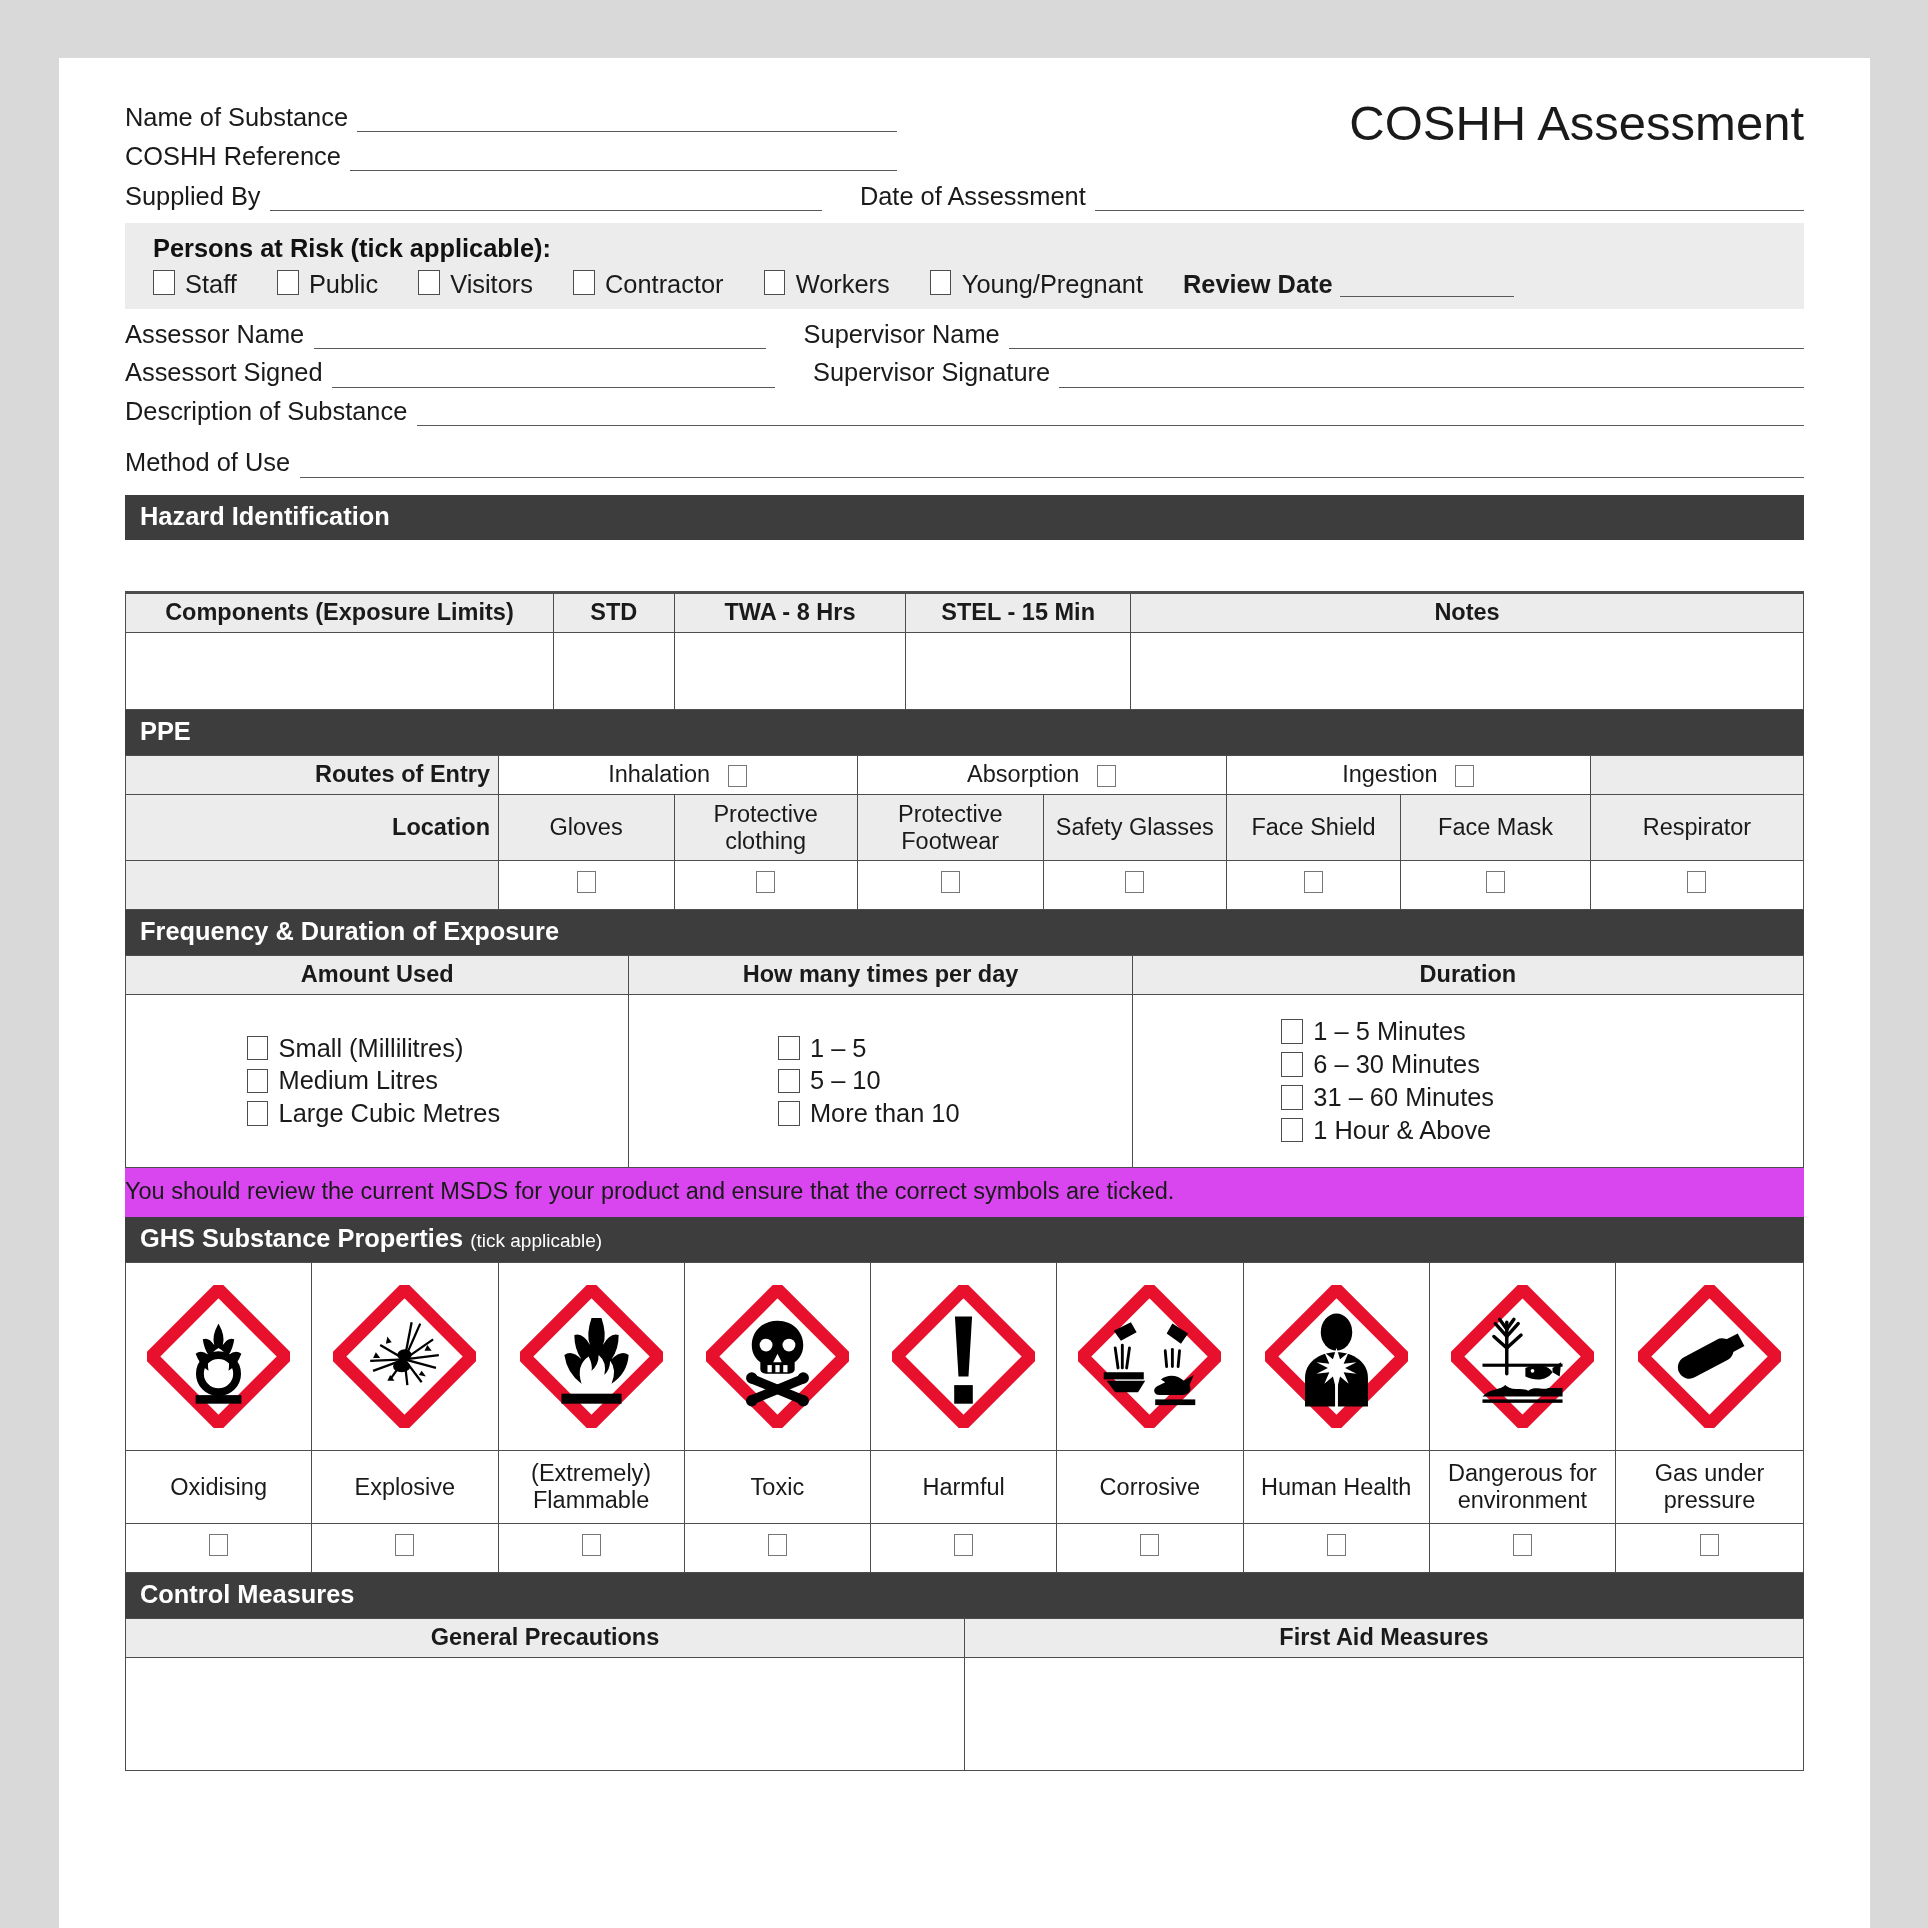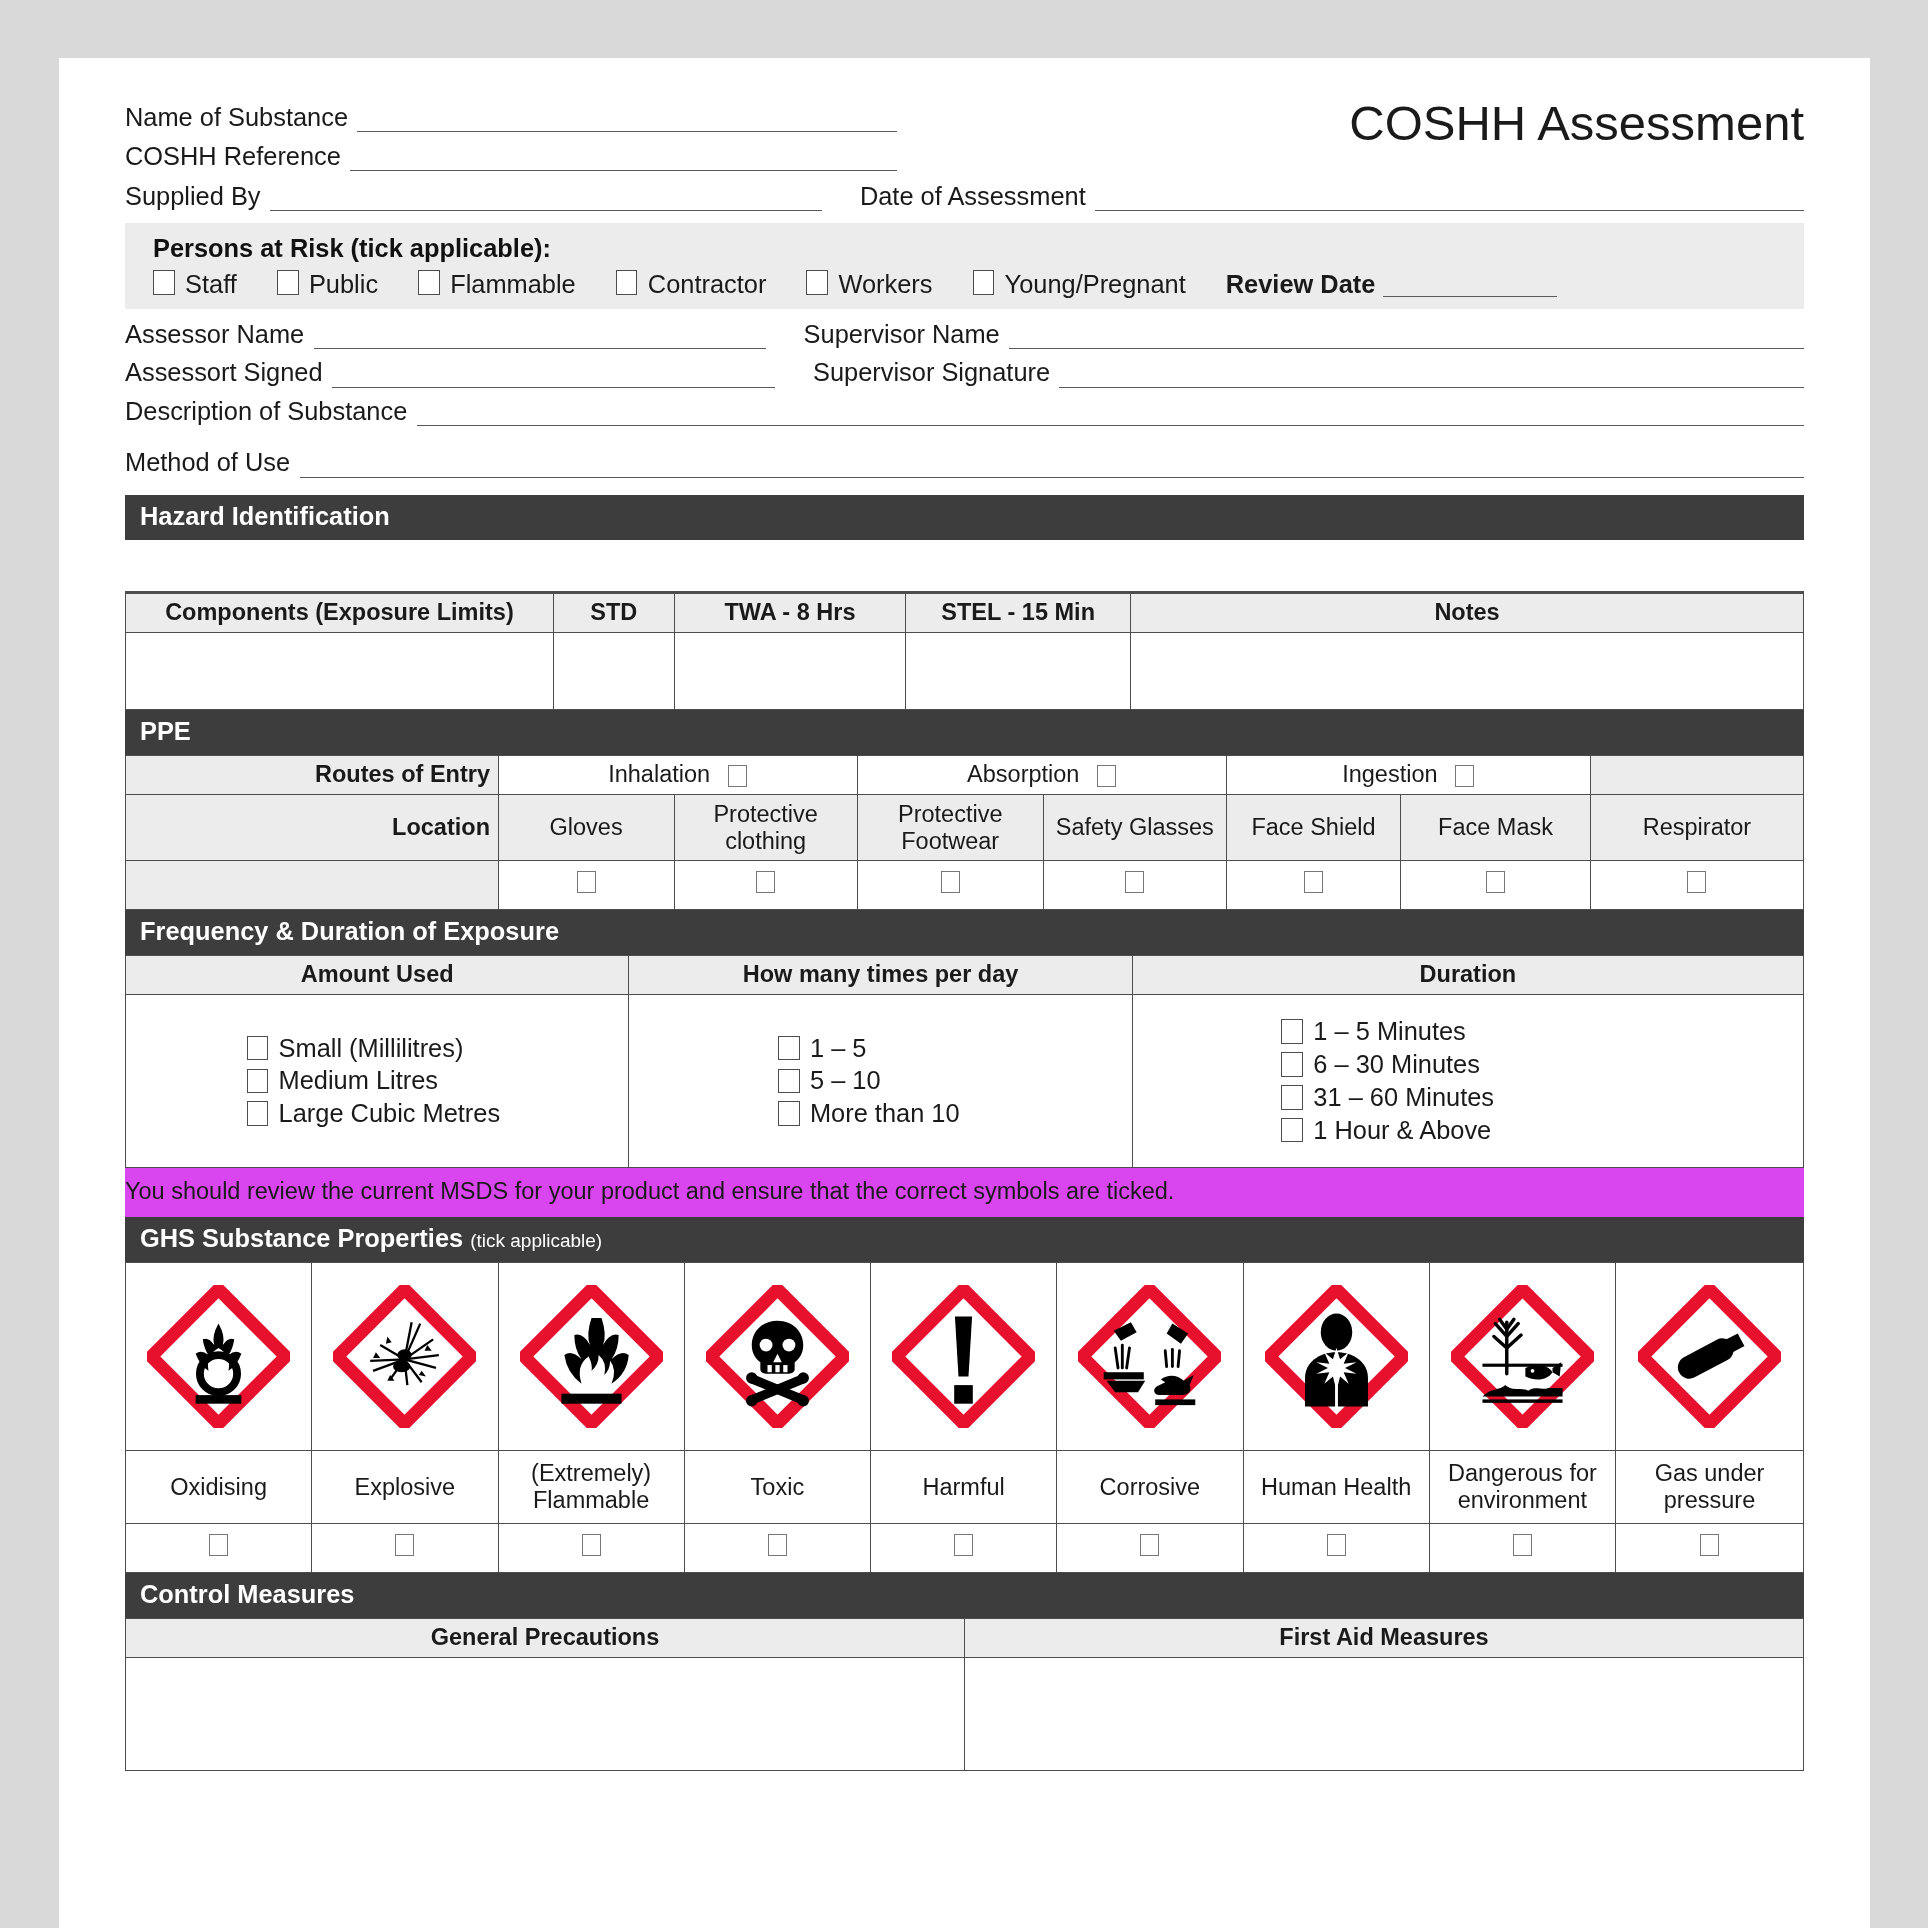--- a/index.html
+++ b/index.html
@@ -122,21 +122,21 @@
       <label class="risk-item">
         <span class="cb"></span>
         <span>Staff</span>
       </label>
       <label class="risk-item">
         <span class="cb"></span>
         <span>Public</span>
       </label>
       <label class="risk-item">
         <span class="cb"></span>
-        <span>Flammable</span>
+        <span>Visitors</span>
       </label>
       <label class="risk-item">
         <span class="cb"></span>
         <span>Contractor</span>
       </label>
       <label class="risk-item">
         <span class="cb"></span>
         <span>Workers</span>
       </label>
       <label class="risk-item">

